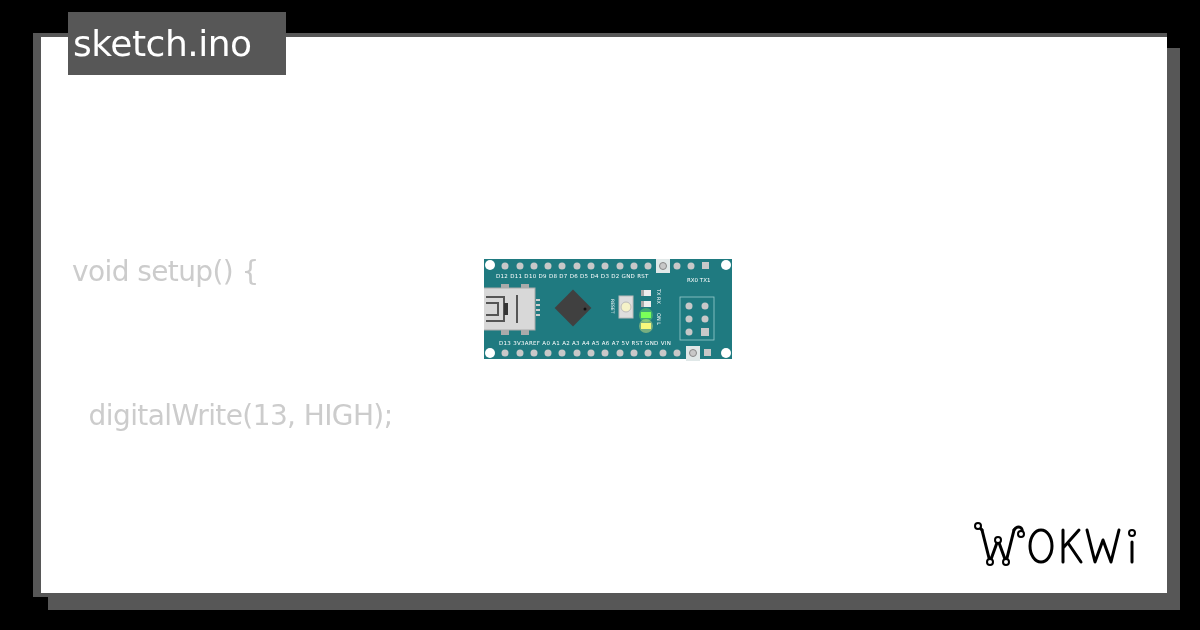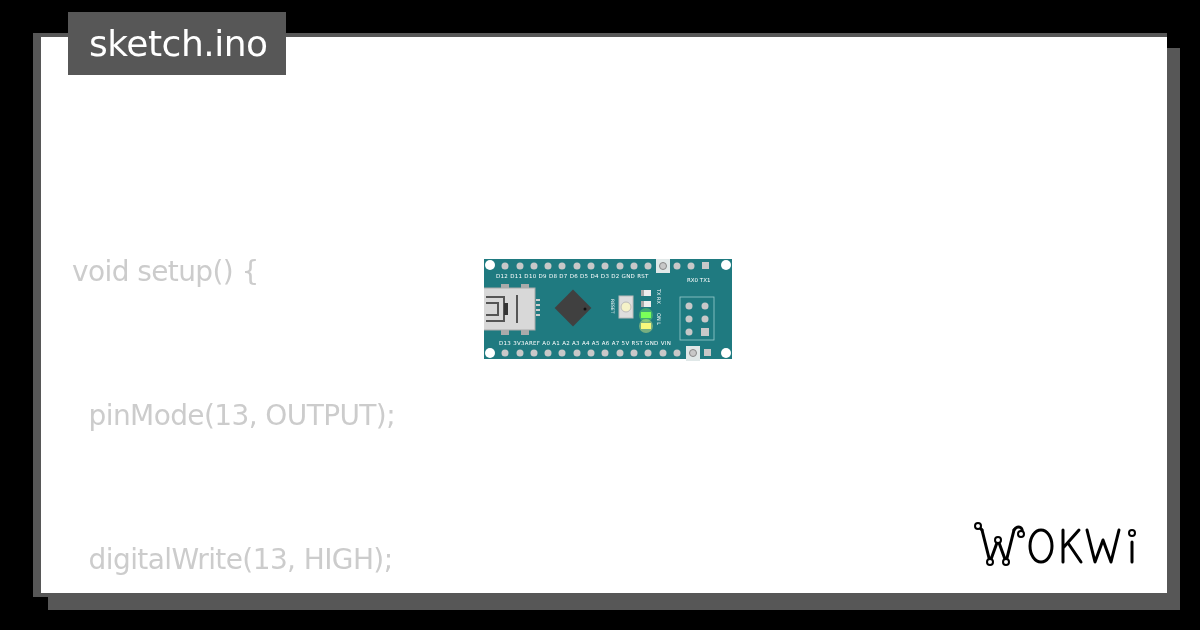--- a/index.html
+++ b/index.html
@@ -1,34 +1,33 @@
 <!DOCTYPE html>
 <html><head>
 <meta charset="utf-8">
 <style>
   html, body { margin:0; padding:0; }
   body { width:1200px; height:630px; background:#000; position:relative; overflow:hidden; font-family:"DejaVu Sans", sans-serif; }
   .shadow { position:absolute; left:48px; top:48px; width:1132px; height:562px; background:#575757; }
   .card { position:absolute; left:33px; top:33px; width:1134px; height:564px; background:#575757; }
   .card-inner { position:absolute; left:8px; top:4px; width:1126px; height:556px; background:#fff; overflow:hidden; }
-  .title-tab { position:absolute; left:68px; top:12px; width:218px; height:63px; background:#575757; color:#fff; font-size:36px; line-height:63px; padding-left:21px; box-sizing:border-box; letter-spacing:-0.5px; z-index:2; }
+  .title-tab { position:absolute; left:68px; top:12px; width:218px; height:63px; background:#575757; color:#fff; font-size:36px; line-height:63px; padding-left:5px; box-sizing:border-box; letter-spacing:-0.5px; z-index:2; }
   .code { position:absolute; left:31px; top:115px; margin:0; font-family:"DejaVu Sans", sans-serif; font-size:28px; line-height:48px; color:#cccccc; white-space:pre; letter-spacing:-0.6px; }
   .code div { height:48px; }
   .board { position:absolute; left:443px; top:222px; }
   .logo { position:absolute; left:945px; top:490px; }
 </style>
 </head>
 <body>
 
 <div class="shadow"></div>
 <div class="card">
   <div class="card-inner">
     <div class="code">
       <div>void setup() {</div>
-      <div>  pinMode(13, OUTPUT);</div>
       <div>  digitalWrite(13, HIGH);</div>
       
       
       
       
       
       
       
     </div>
 

